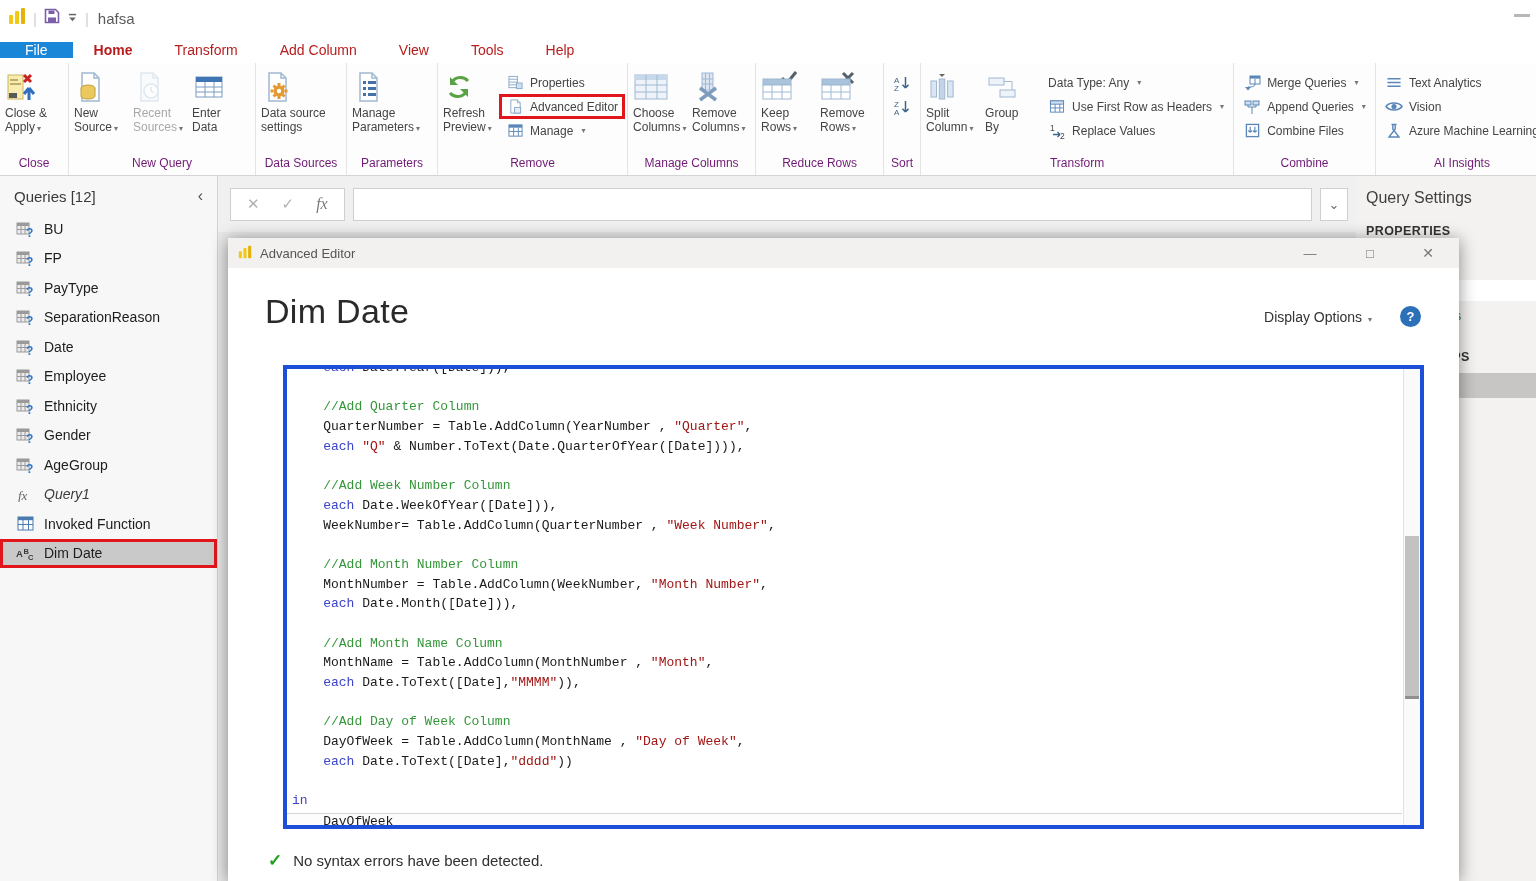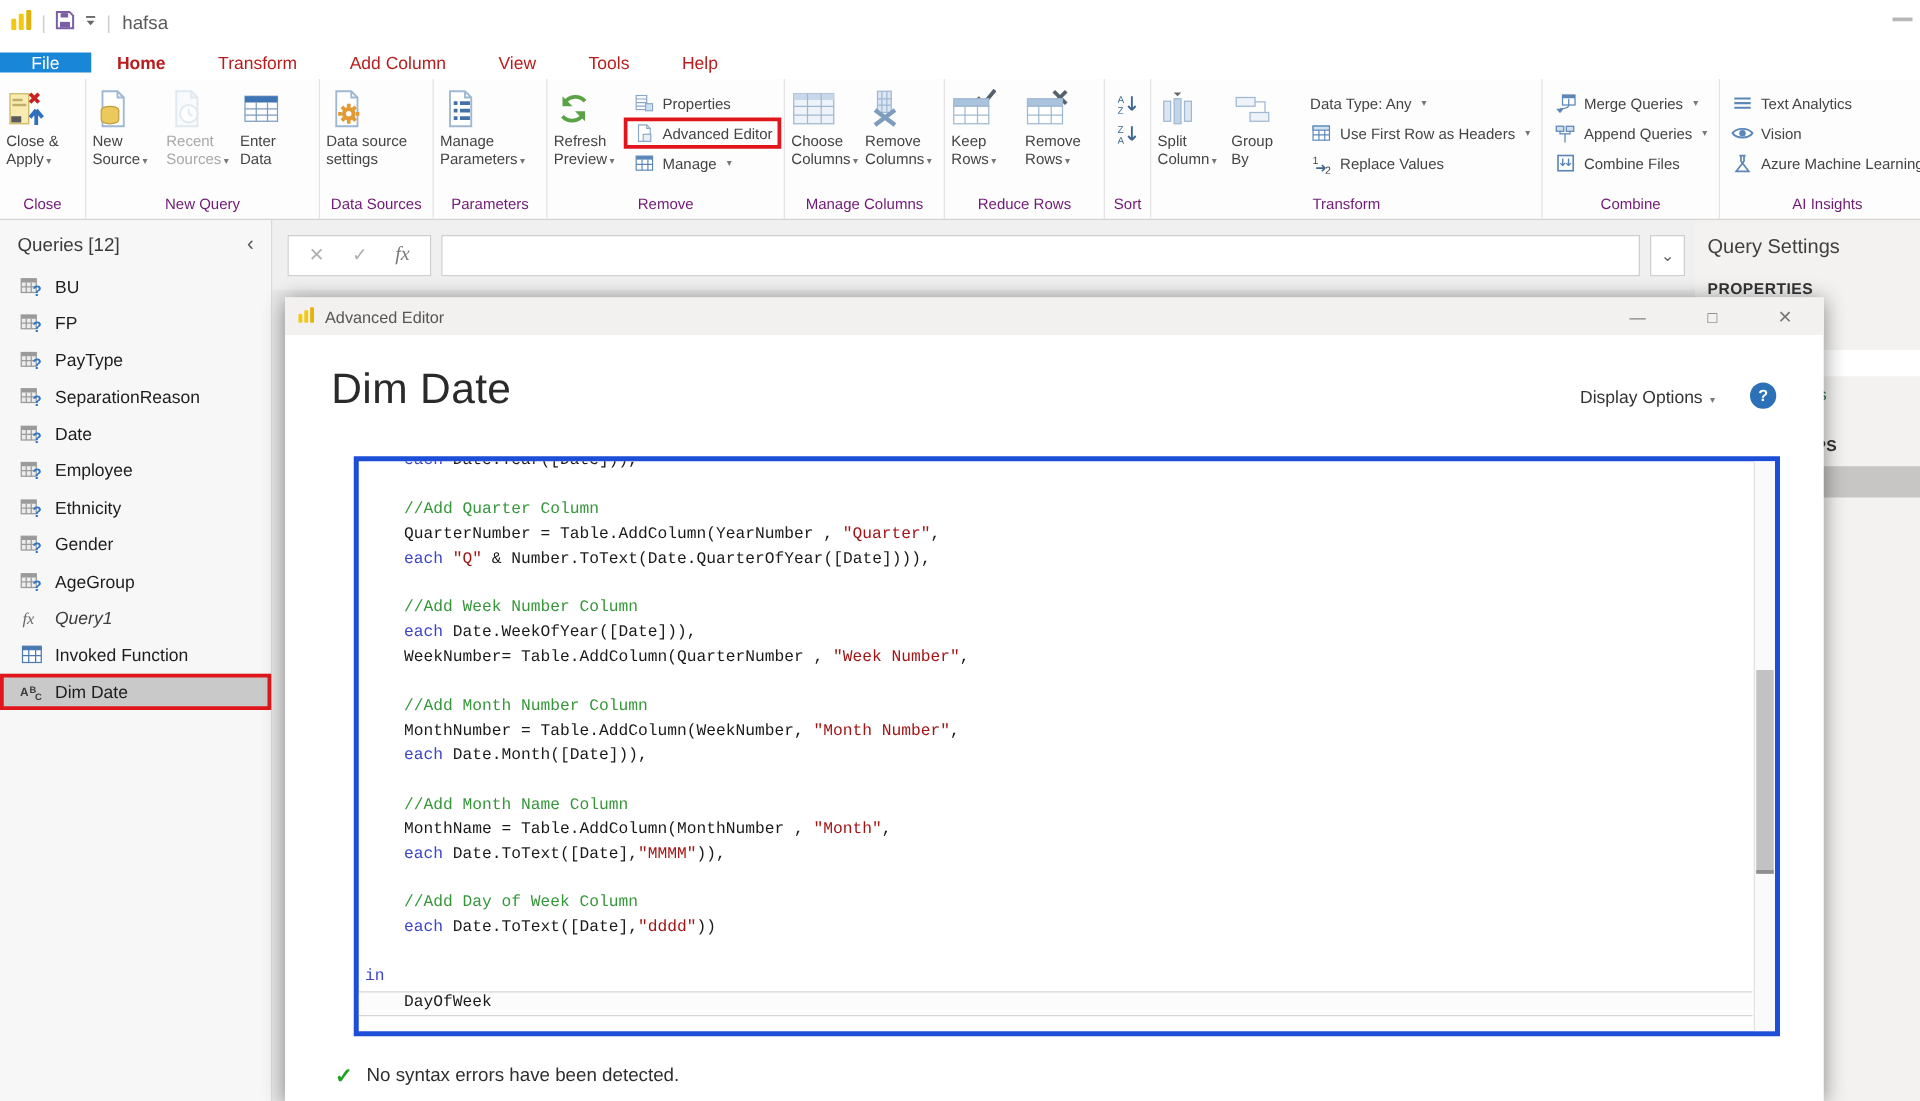--- a/index.html
+++ b/index.html
@@ -687,20 +687,21 @@
           <div class="cl">&nbsp;</div>
           <div class="cl"><span class="c">    //Add Month Number Column</span></div>
           <div class="cl"><span class="p">    MonthNumber = Table.AddColumn(WeekNumber, </span><span class="s">"Month Number"</span><span class="p">,</span></div>
           <div class="cl"><span class="p">    </span><span class="k">each</span><span class="p"> Date.Month([Date])),</span></div>
           <div class="cl">&nbsp;</div>
           <div class="cl"><span class="c">    //Add Month Name Column</span></div>
           <div class="cl"><span class="p">    MonthName = Table.AddColumn(MonthNumber , </span><span class="s">"Month"</span><span class="p">,</span></div>
           <div class="cl"><span class="p">    </span><span class="k">each</span><span class="p"> Date.ToText([Date],</span><span class="s">"MMMM"</span><span class="p">)),</span></div>
           <div class="cl">&nbsp;</div>
           <div class="cl"><span class="c">    //Add Day of Week Column</span></div>
+          <div class="cl"><span class="p">    DayOfWeek = Table.AddColumn(MonthName , </span><span class="s">"Day of Week"</span><span class="p">,</span></div>
           <div class="cl"><span class="p">    </span><span class="k">each</span><span class="p"> Date.ToText([Date],</span><span class="s">"dddd"</span><span class="p">))</span></div>
           <div class="cl">&nbsp;</div>
           <div class="cl"><span class="k">in</span></div>
           <div class="cl hl"><span class="p">    DayOfWeek</span></div>
         </div>
       <div class="scroll-track">
         <div class="scroll-thumb"></div>
       </div>
     </div>
     <div class="dlg-status">

